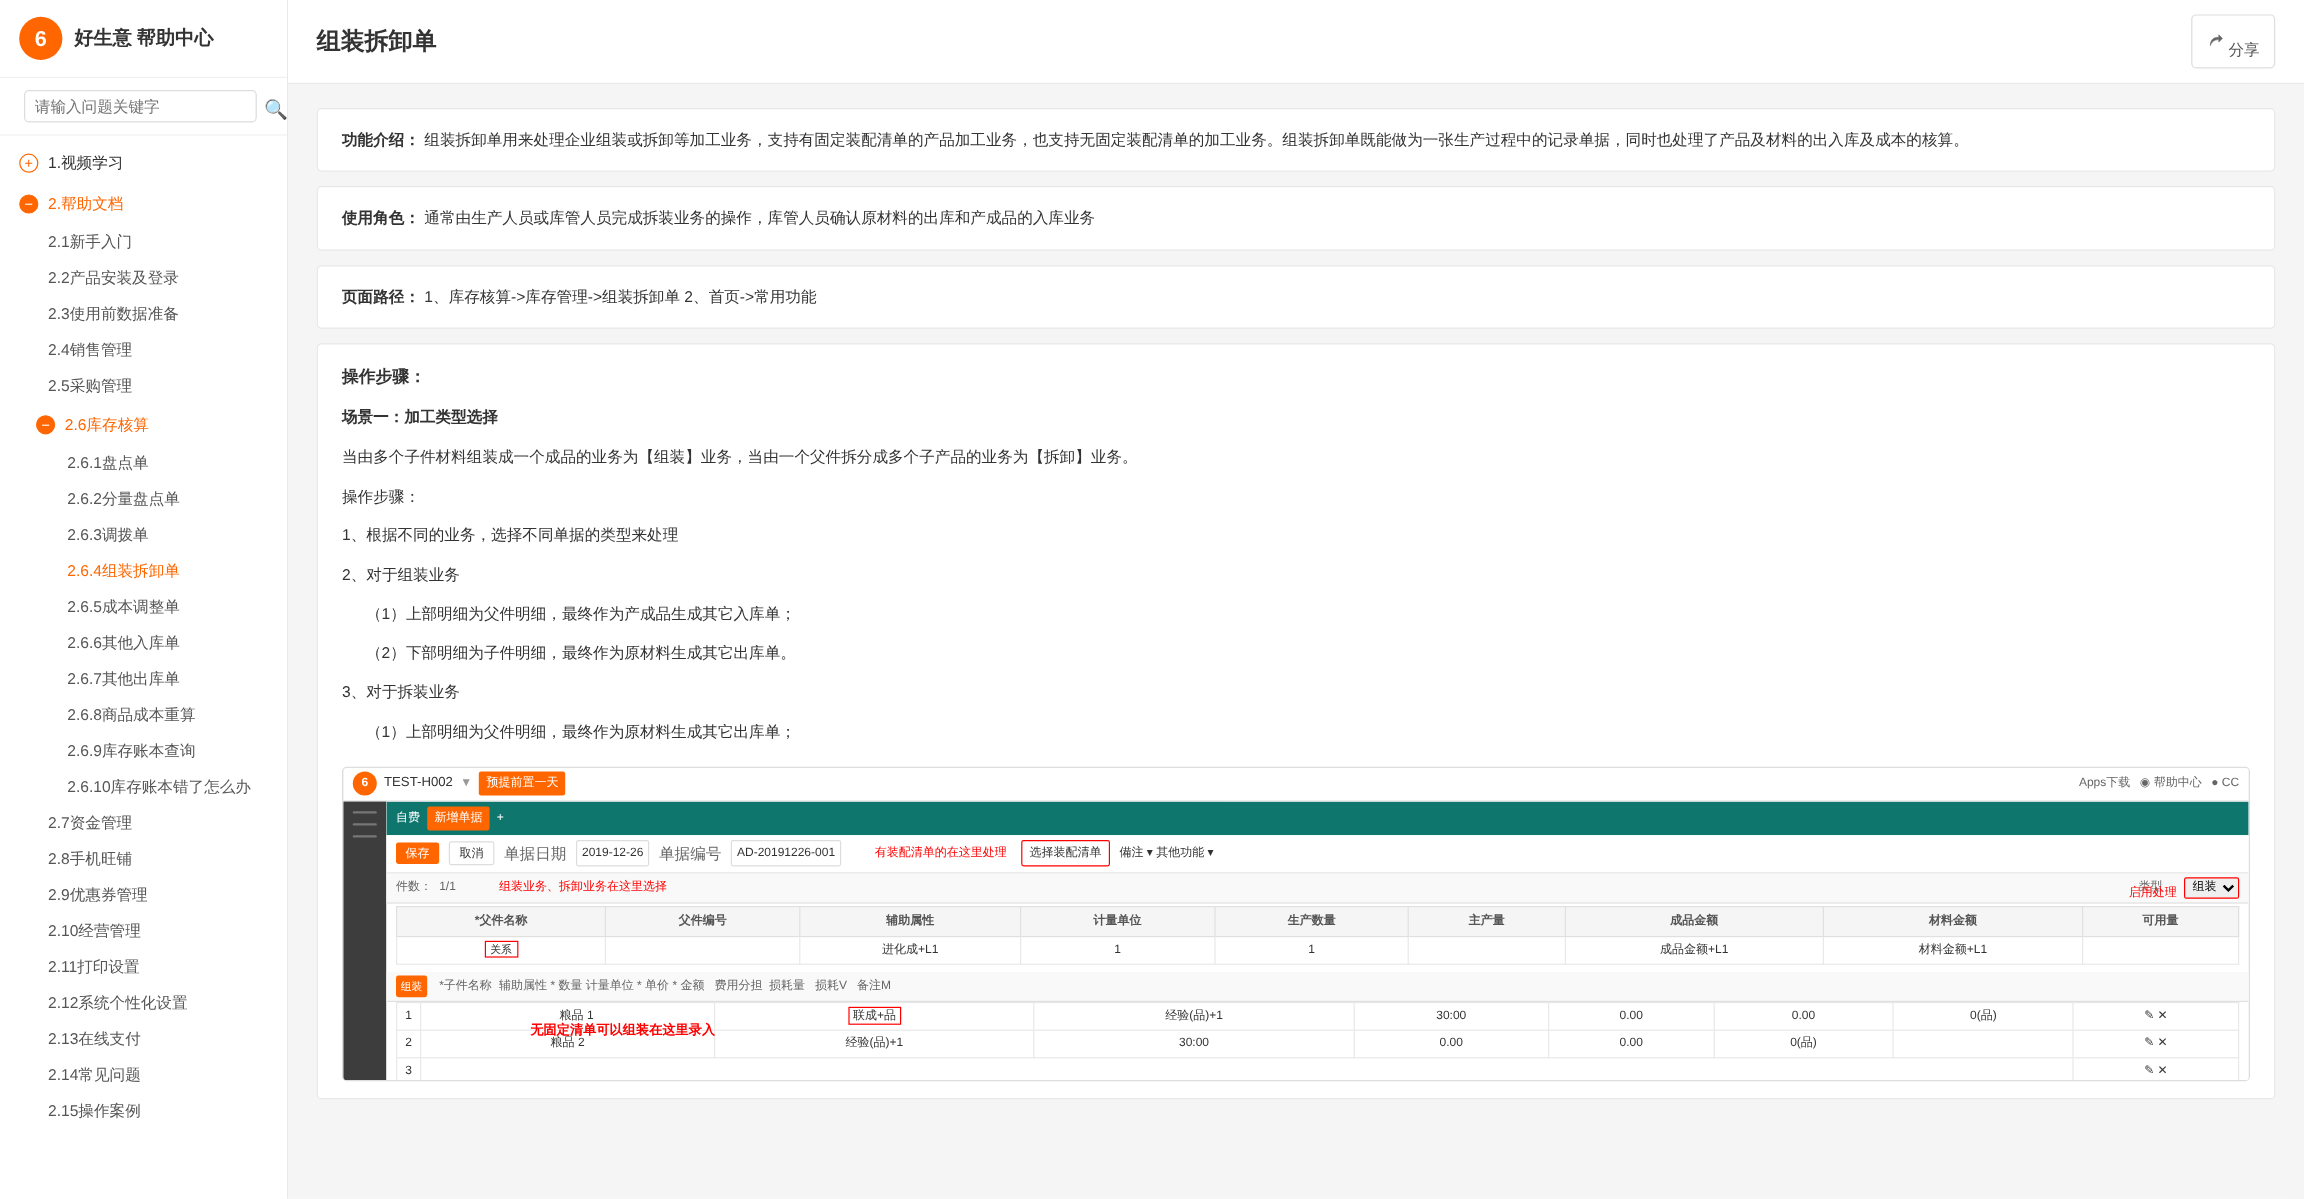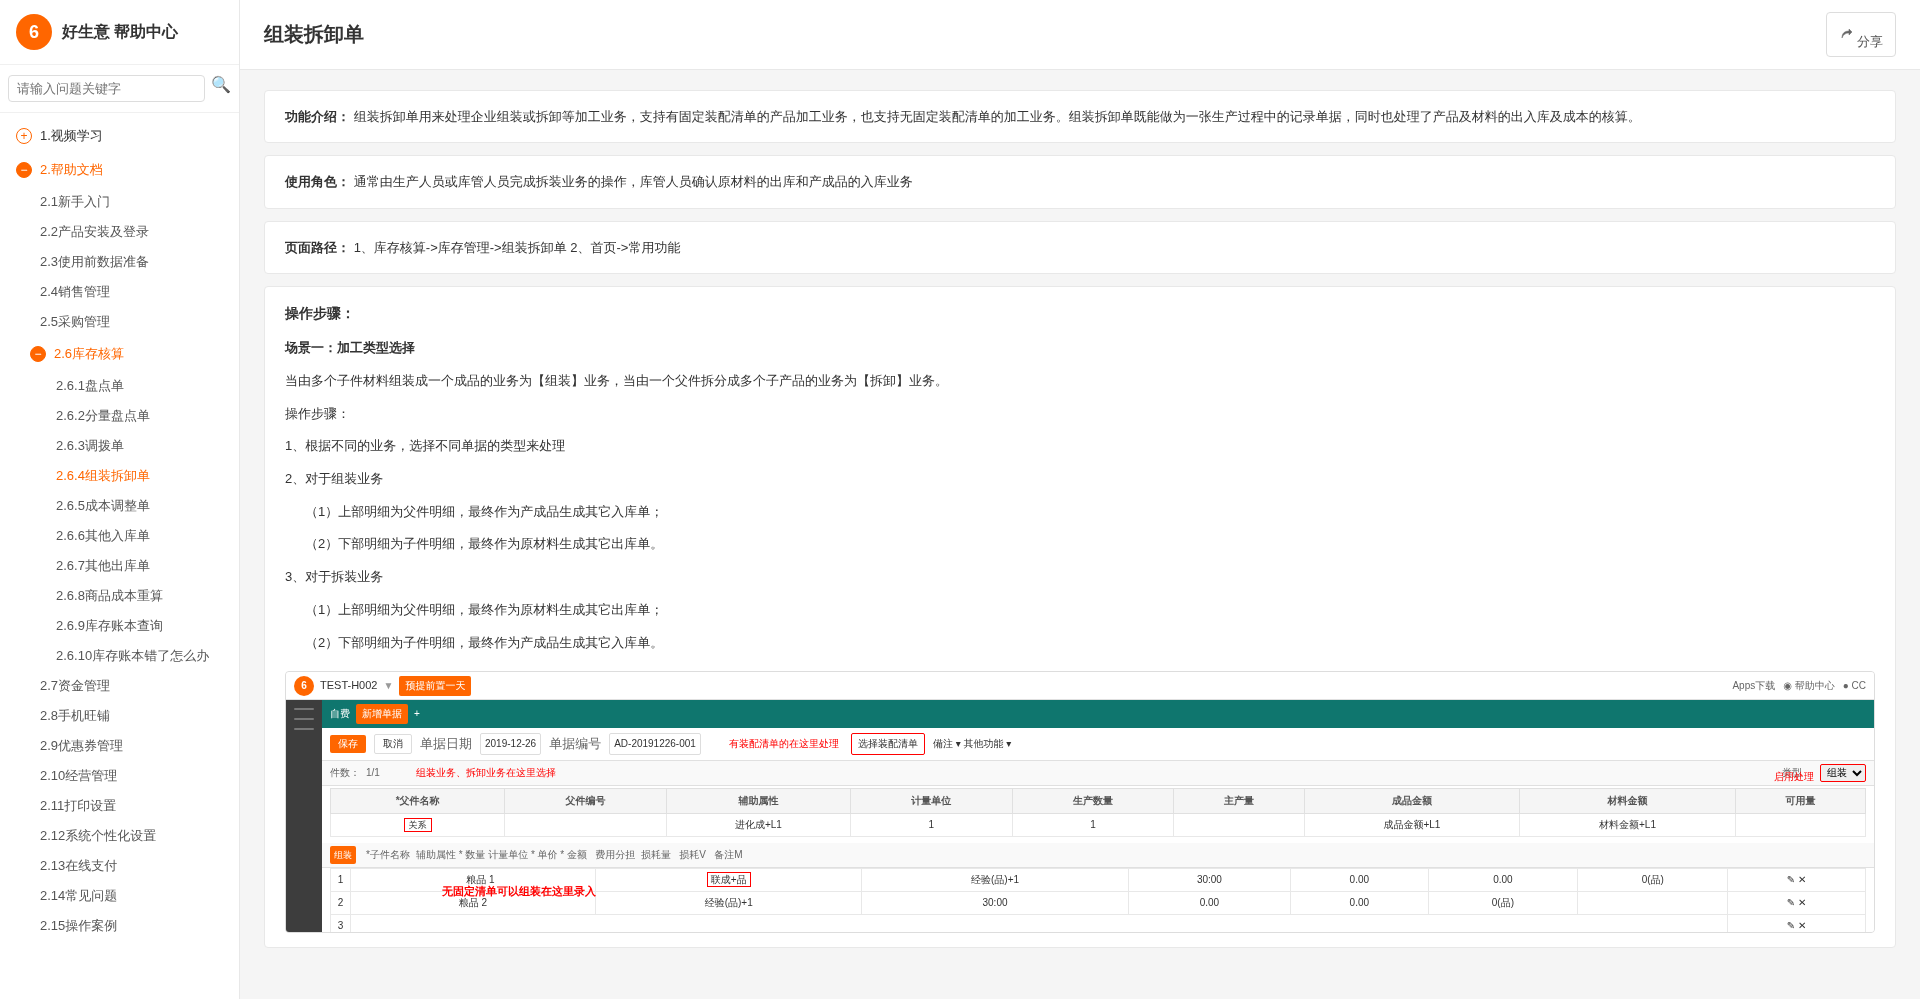--- a/index.html
+++ b/index.html
@@ -40,24 +40,24 @@
     }
 
     .logo-text {
       font-size: 16px;
       font-weight: bold;
       color: #333;
       font-family: Liberation Serif, serif;
     }
 
     .search-area {
-      padding: 10px 8px;
+      padding: 10px 20px;
       border-bottom: 1px solid #f0f0f0;
       display: flex;
-      align-items: flex-start;
+      align-items: flex-end;
     }
 
     .search-input {
       flex: 1;
       border: 1px solid #ddd;
       border-radius: 4px;
       padding: 5px 8px;
       font-size: 13px;
       outline: none;
       color: #999;
@@ -502,23 +502,20 @@
       </div>
 
       <div class="step-content">
         <span>3、对于拆装业务</span>
       </div>
 
       <div class="step-content indent-1">
         <span>（1）上部明细为父件明细，最终作为原材料生成其它出库单；</span>
       </div>
 
-      <div class="step-content indent-1">
-        <span>（2）下部明细为子件明细，最终作为产成品生成其它入库单。</span>
-      </div>
 
       <div class="screenshot-container">
         <div class="screenshot-img" style="height: 260px; position: relative;">
 
           <div class="ss-top-bar">
             <div class="ss-top-bar-left">
 
               <div style="width:20px;height:20px;background:#f60;border-radius:50%;display:flex;align-items:center;justify-content:center;color:#fff;font-size:10px;font-weight:bold;">6</div>
               <span style="color:#333;font-size:11px;">TEST-H002</span>
               <span style="color:#999;font-size:10px;">▼</span>

